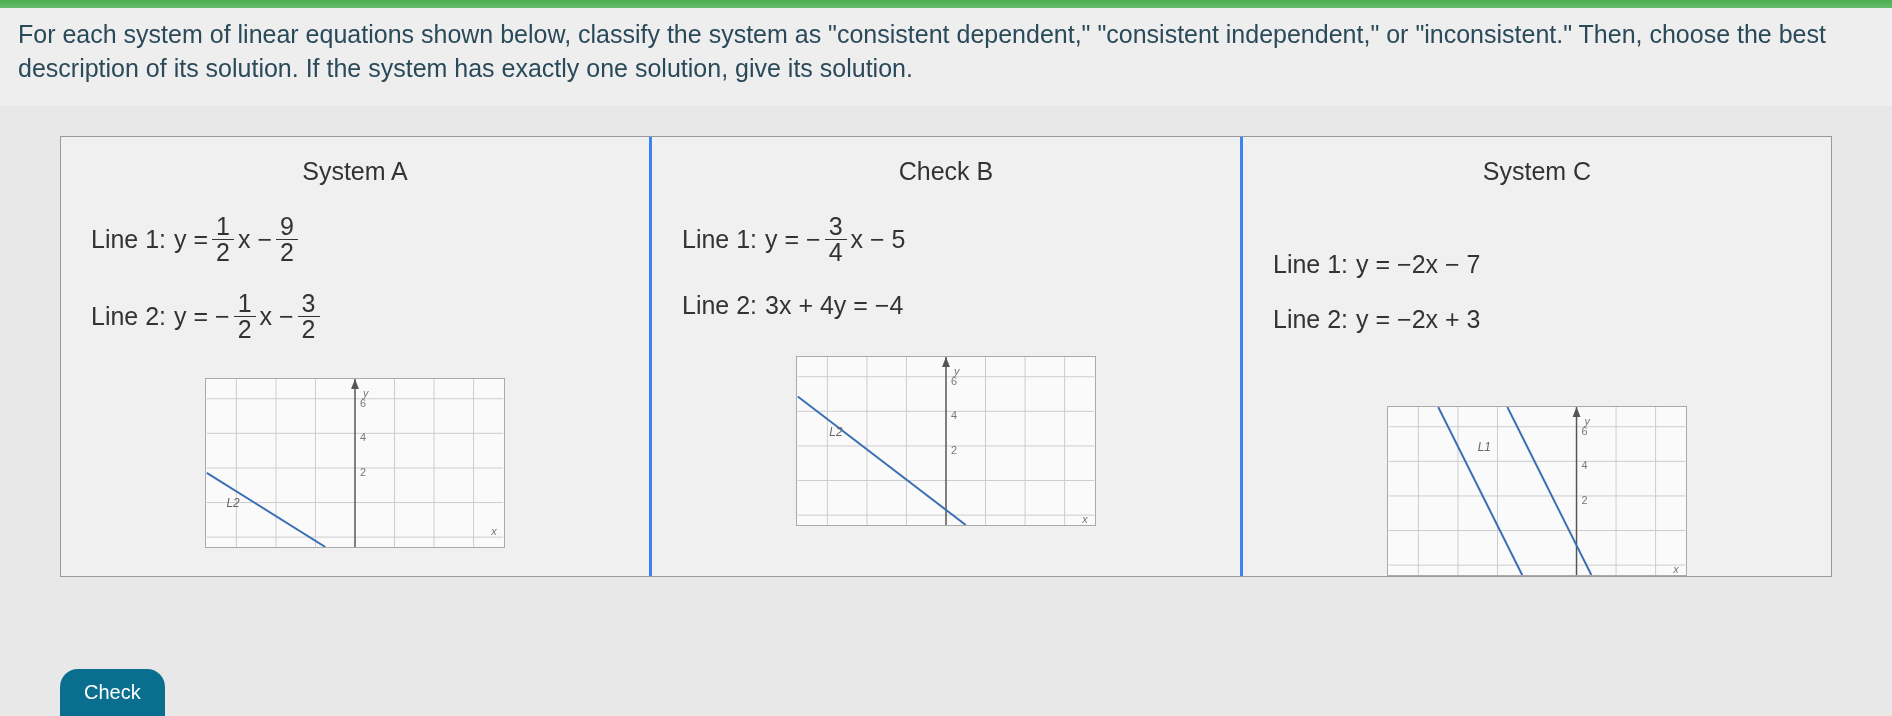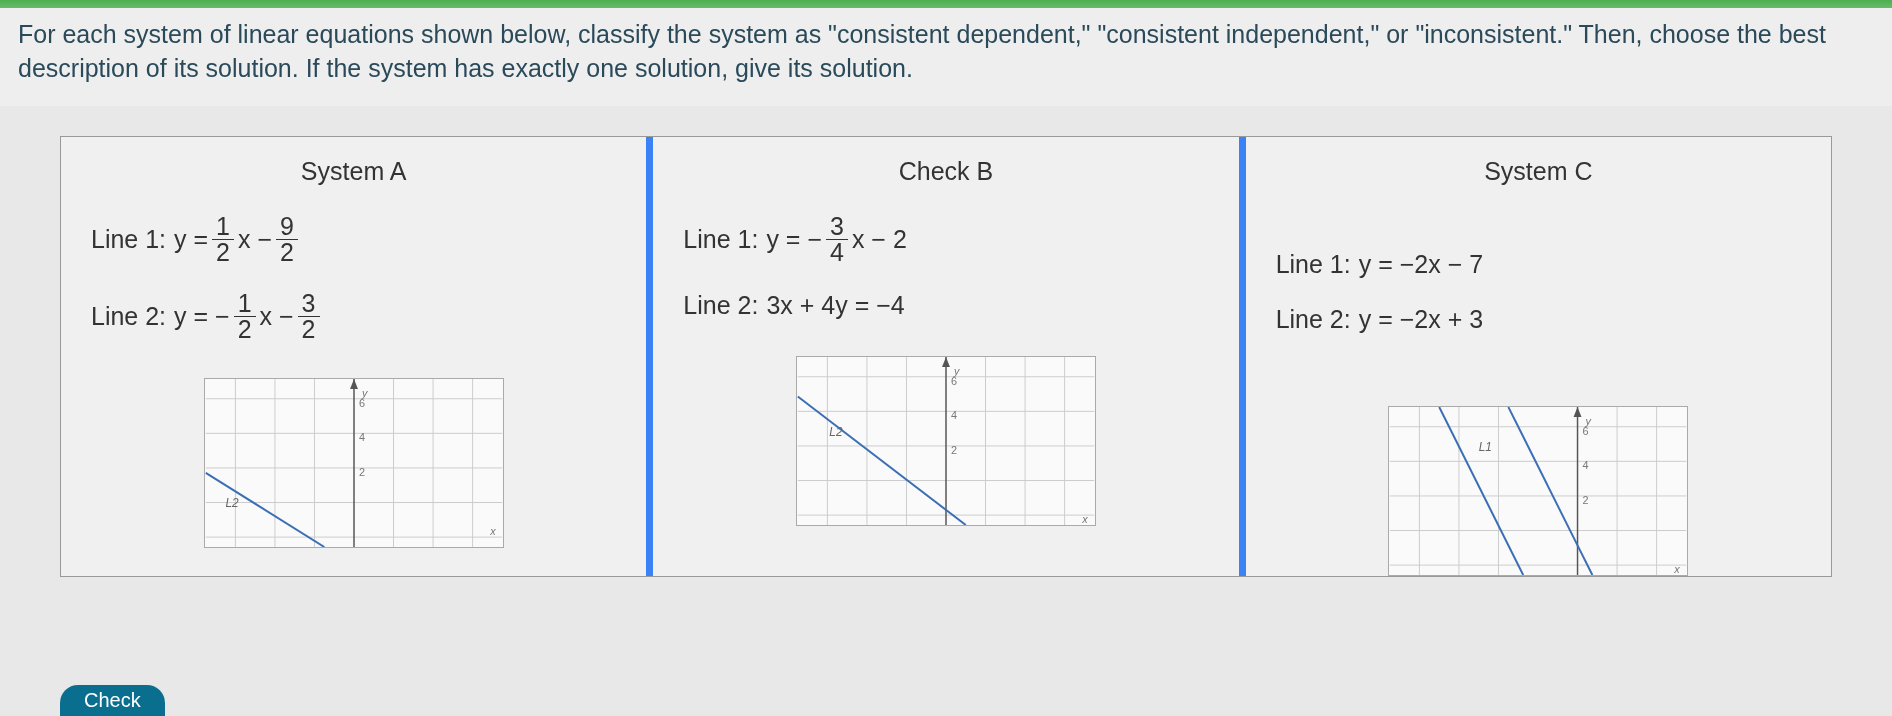--- a/index.html
+++ b/index.html
@@ -25,21 +25,21 @@
     }
     .systems-container {
       display: flex;
       margin: 30px 60px 0 60px;
       border: 1px solid #999;
       background: #f0f0f0;
     }
     .system-col {
       flex: 1;
       padding: 20px 30px 0 30px;
-      border-right: 7px solid #3b82f6;
+      border-right: 3px solid #3b82f6;
       display: flex;
       flex-direction: column;
       align-items: center;
     }
     .system-col:last-child { border-right: none; gap: 36px; }
     .system-title {
       font-size: 25px;
       color: #333;
       margin-bottom: 28px;
     }
@@ -75,21 +75,21 @@
       overflow: hidden;
       margin-top: 10px;
     }
     .graph-box svg { width: 100%; height: 100%; }
     .check-btn {
       position: absolute;
       bottom: 0;
       left: 60px;
       background: #0a6e8f;
       color: #fff;
-      padding: 4px 24px;
+      padding: 12px 24px;
       border-radius: 18px 18px 0 0;
       font-size: 20px;
       border: none;
       cursor: pointer;
     }
     .axis-label { font-size: 11px; fill: #777; font-style: italic; }
     .tick-label { font-size: 11px; fill: #777; }
     .line-label { font-size: 12px; fill: #666; font-style: italic; }
   </style>
 </head>
@@ -165,21 +165,21 @@
   <div class="system-col">
     <div class="system-title">Check B</div>
     <div class="eq-block">
       <div class="eq-line">
         <span class="eq-label">Line 1:</span>
         <span>y = −</span>
         <span class="frac">
           <span class="num">3</span>
           <span class="den">4</span>
         </span>
-        <span>x − 2</span>
+        <span>x − 5</span>
       </div>
       <div class="eq-line">
         <span class="eq-label">Line 2:</span>
         <span>3x + 4y = −4</span>
       </div>
     </div>
     <div class="graph-box">
       <svg viewBox="0 0 300 170">
         <g stroke="#ccc" stroke-width="1">
           <line x1="0" y1="20" x2="300" y2="20"></line>

